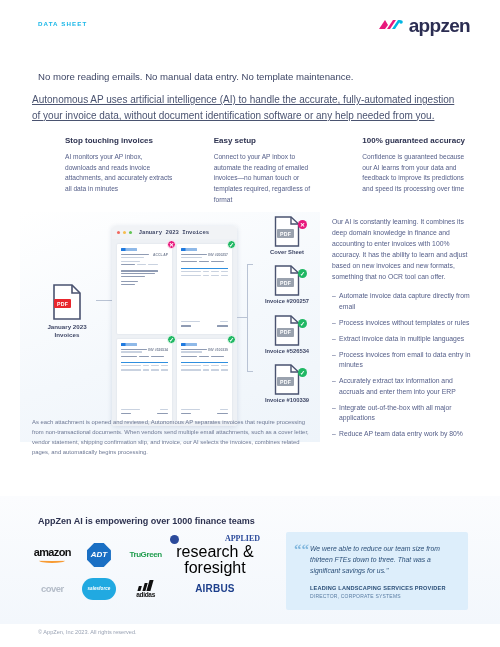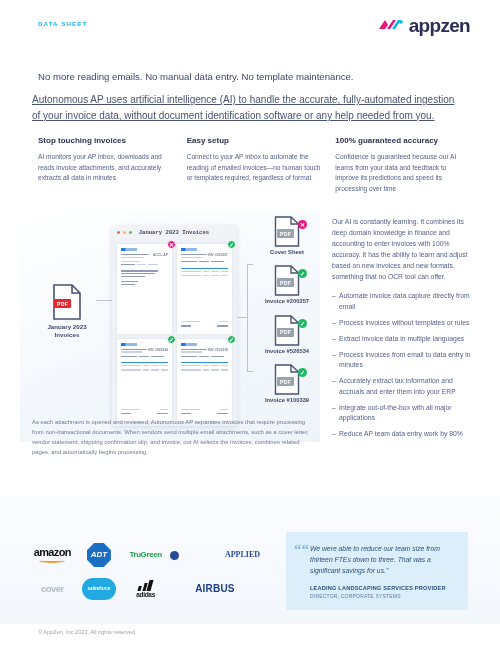--- a/index.html
+++ b/index.html
@@ -43,21 +43,21 @@
   .intro {
     position: absolute; left: 32px; top: 92px; width: 430px;
     font-size: 10px; line-height: 1.58; color: #4a5370; text-decoration: underline;
   }
 
   
   .cols {
     position: absolute; left: 38px; top: 136px; width: 432px;
     display: flex; gap: 14px;
   }
-  .col { width: 135px; }
+  .col { width: 135px; margin-left: 27px; }
   .col-title {
     font-size: 8px; font-weight: bold; color: #2d3250;
     margin-bottom: 7px;
   }
   .col-body {
     font-size: 6.6px; line-height: 1.62; color: #56608a;
   }
 
   
   .diagram {
@@ -536,36 +536,38 @@
       <li>Process invoices without templates or rules</li>
       <li>Extract invoice data in multiple languages</li>
       <li>Process invoices from email to data entry in minutes</li>
       <li>Accurately extract tax information and accruals and enter them into your ERP</li>
       <li>Integrate out-of-the-box with all major applications</li>
       <li>Reduce AP team data entry work by 80%</li>
     </ul>
   </div>
 
   <div class="cust-band"></div>
+  <div class="cust-title">AppZen AI is empowering over 1000 finance teams</div>
 
   <div class="logo-grid">
     <div class="brand">
       <div class="b-amazon"><span>amazon</span><span class="smile"></span></div>
     </div>
     <div class="brand">
       <div class="b-adt">ADT</div>
     </div>
     <div class="brand">
       <div class="b-trugreen">TruGreen</div>
     </div>
     <div class="brand">
       <div class="b-applied">
         <span class="globe"></span>
         <span class="txt">APPLIED</span>
       </div>
+      <span class="sub">research &amp; foresight</span>
     </div>
     <div class="brand">
       <div class="b-vmware">cover</div>
     </div>
     <div class="brand">
       <div class="b-sf">salesforce</div>
     </div>
     <div class="brand b-adidas">
       <div class="bars">
           <span style="height:5px"></span>

